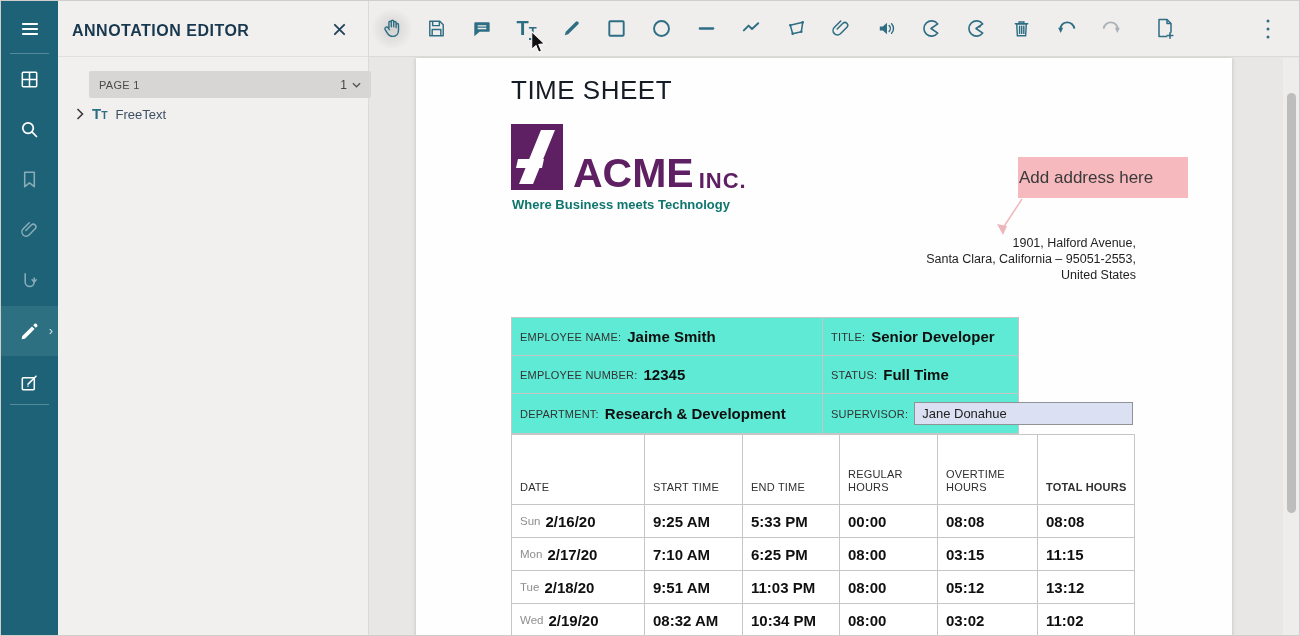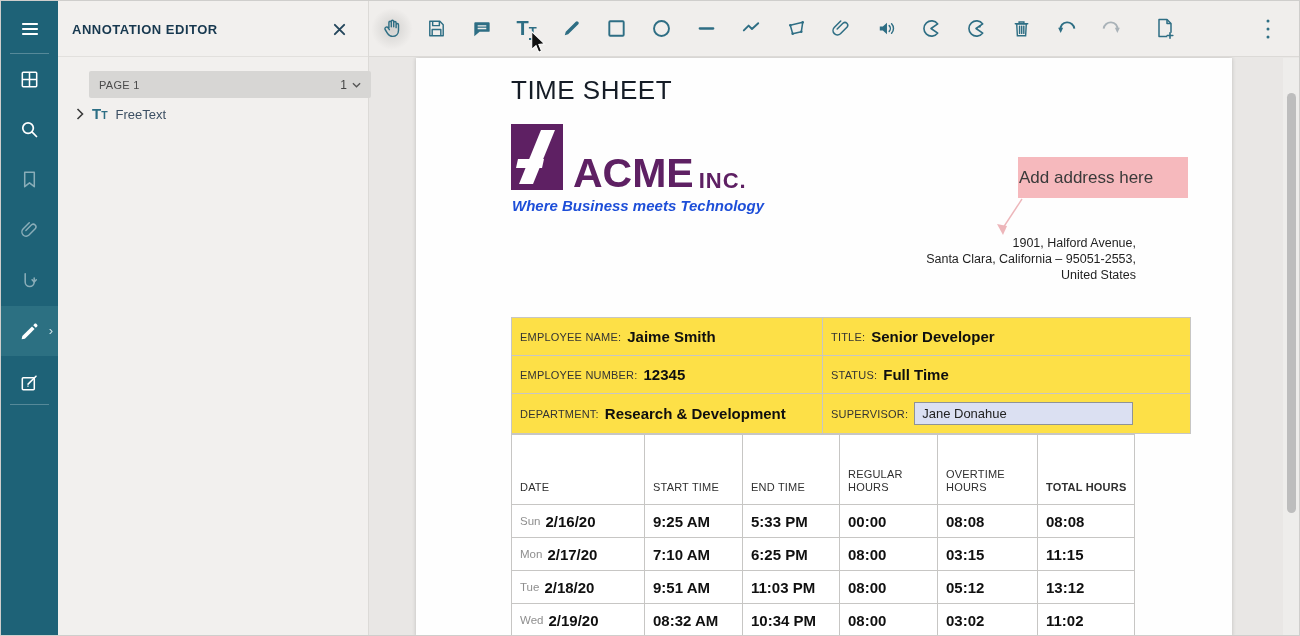--- a/index.html
+++ b/index.html
@@ -12,21 +12,21 @@
   .sb-item { position:absolute; left:0; width:57px; height:36px; display:flex; align-items:center; justify-content:center; cursor:pointer; }
   .sb-item svg { display:block; }
   .sb-dim { opacity:.48; }
   .sb-sep { position:absolute; left:9px; width:39px; height:1px; background:rgba(255,255,255,.25); }
   .sb-active { position:absolute; left:0; top:305px; width:57px; height:50px; background:#2c7082; display:flex; align-items:center; justify-content:center; cursor:pointer; }
   .sb-active .chev { position:absolute; right:5px; top:17px; color:#cfe3e9; font-size:13px; }
 
   
   #panel { position:absolute; left:57px; top:0; width:311px; height:636px; background:#f2f0ee; border-right:1px solid #dcdad7; z-index:4; }
   #panel-header { position:relative; height:56px; border-bottom:1px solid #e2e0dd; }
-  #panel-title { position:absolute; left:14px; top:21px; font-size:13px; font-weight:bold; letter-spacing:.5px; color:#17384f; }
+  #panel-title { position:absolute; left:14px; top:21px; font-size:16px; font-weight:bold; letter-spacing:.5px; color:#17384f; }
   #panel-close { position:absolute; right:20px; top:19px; width:18px; height:18px; display:flex; align-items:center; justify-content:center; cursor:pointer; }
   #page-bar { position:absolute; left:15px; top:70px; width:282px; height:27px; background:#d7d6d4; border-radius:2px; display:flex; align-items:center; padding:0 10px; cursor:pointer;margin-left:16px; }
   #page-bar .pb-label { font-size:11px; color:#4a4a4a; letter-spacing:.3px; }
   #page-bar .pb-right { margin-left:auto; display:flex; align-items:center; gap:5px; }
   #page-bar .pb-num { font-size:12px; color:#444; }
   #tree-row { position:absolute; left:18px; top:104px; display:flex; align-items:center; gap:8px; cursor:pointer; }
   #tree-row .t-chev { color:#3b3b3b; }
   .ttmark { color:#2c6e84; font-weight:bold; white-space:nowrap;text-align:right; }
   .ttmark .big { font-size:15px; }
   .ttmark .small { font-size:10.5px; }
@@ -49,28 +49,28 @@
   #scroll-track { position:absolute; right:0; top:0; width:16px; bottom:0; background:#eeedeb; }
   #scroll-thumb { position:absolute; right:3px; top:35px; width:9px; height:420px; background:#bdbdbd; border-radius:5px; cursor:pointer; }
 
   
   .abs { position:absolute; }
   #doc-title { left:95px; top:17px; font-size:26px; color:#151c26; letter-spacing:.5px; }
   #logo-row { left:95px; top:66px; display:flex; align-items:flex-end; }
   #logo-box { width:52px; height:66px; background:#5e2063; position:relative; }
   #logo-acme { font-size:41px; font-weight:800; color:#5e2063; margin-left:10px; line-height:.78; letter-spacing:0; }
   #logo-inc { font-size:22px; font-weight:700; color:#5e2063; margin-left:5px; line-height:.8; letter-spacing:1px; }
-  #tagline { left:96px; top:139px; font-style:italic; font-weight:600; font-size:15px; color:#1d4ed8; }
+  #tagline { left:96px; top:139px; font-weight:600; font-size:13px; color:#0f766e; }
   #annot-box { left:602px; top:99px; width:170px; height:41px; background:#f6b9bd; display:flex; align-items:center; padding-left:1px; cursor:pointer; }
   #annot-box span { font-size:17px; color:#3a3a3a; }
   #annot-arrow { left:576px; top:139px; }
   #address { right:96px; top:177px; width:320px; text-align:right; font-size:12.5px; line-height:16px; color:#1f1f1f; }
 
   
-  #employee-table { left:95px; top:259px; width:680px; background:#fde047; border:1px solid #c7c6c4; }
+  #employee-table { left:95px; top:259px; width:508px; background:#5eead4; border:1px solid #c7c6c4; }
   .erow { display:grid; grid-template-columns:311px 311px; height:38px; border-bottom:1px solid #c7c6c4; }
   .erow:last-child { border-bottom:none; height:39px; }
   .ecell { display:flex; align-items:center; padding-left:8px; border-right:1px solid #c7c6c4; overflow:hidden; }
   .ecell:last-child { border-right:none; }
   .elbl { font-size:11px; color:#333; letter-spacing:.2px; white-space:nowrap; }
   .eval { font-size:15px; font-weight:bold; color:#0f0f0f; margin-left:6px; white-space:nowrap; }
   .efield { margin-left:6px; width:219px; height:23px; background:#dbe0f2; border:1px solid #8f9396; font-size:13px; color:#222; padding:3px 7px; white-space:nowrap; }
 
   
   #time-table { left:95px; top:376px; width:624px; background:#fff; border:1px solid #c7c6c4; }

